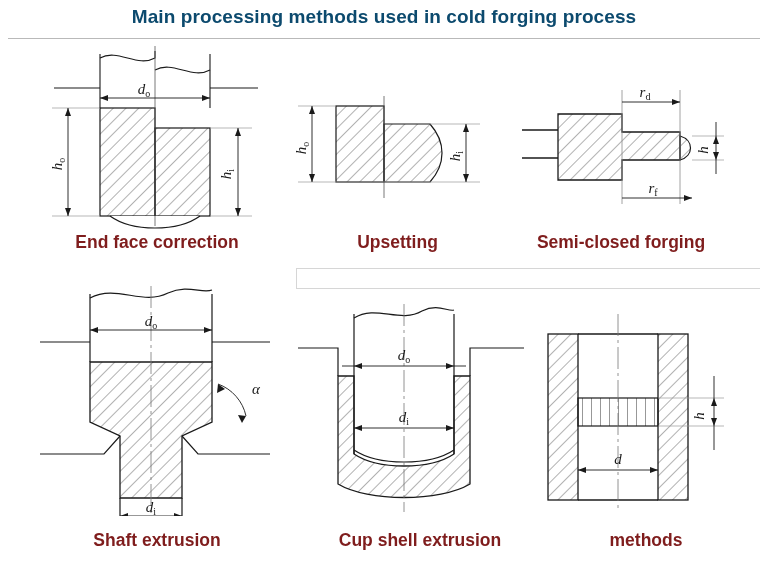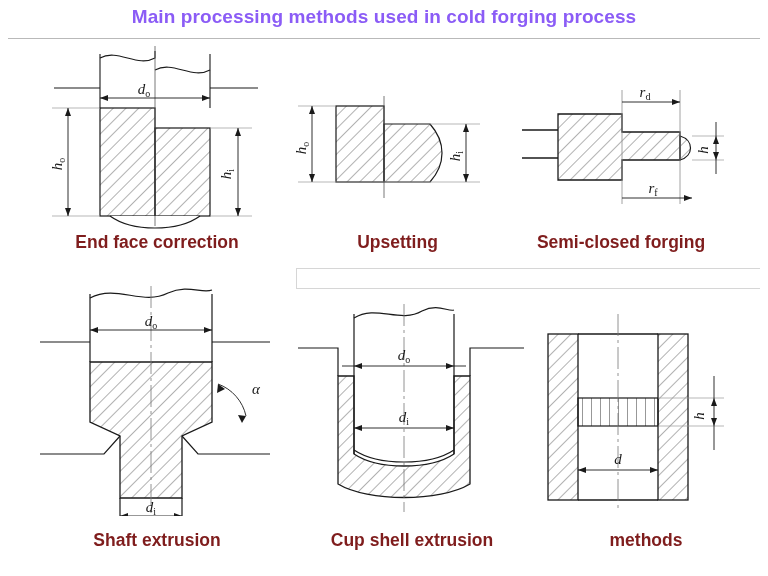--- a/index.html
+++ b/index.html
@@ -16,21 +16,21 @@
     width: 768px;
     height: 576px;
     background: #ffffff;
   }
   .title {
     position: absolute;
     top: 6px;
     left: 0;
     width: 768px;
     text-align: center;
-    color: #8b5cf6;
+    color: #0c4a6e;
     font-size: 19px;
     font-weight: 700;
     letter-spacing: 0.1px;
     font-family: "Liberation Sans", sans-serif;
   }
   .rule-top {
     position: absolute;
     left: 8px;
     top: 38px;
     width: 752px;
@@ -273,21 +273,21 @@
       <path d="M62 76 l8 -3 v6 z" fill="#1a1a1a"></path>
       <path d="M162 76 l-8 -3 v6 z" fill="#1a1a1a"></path>
       <text class="lbl" x="112" y="70" text-anchor="middle">d<tspan class="sub" dy="3">o</tspan></text>
 
       <line x1="62" y1="138" x2="162" y2="138" stroke="#1a1a1a" stroke-width="0.9"></line>
       <path d="M62 138 l8 -3 v6 z" fill="#1a1a1a"></path>
       <path d="M162 138 l-8 -3 v6 z" fill="#1a1a1a"></path>
       <text class="lbl" x="112" y="132" text-anchor="middle">d<tspan class="sub" dy="3">i</tspan></text>
     </svg>
   </div>
-  <div class="caption" style="left:292px; top:530px; width:240px;">Cup shell extrusion</div>
+  <div class="caption" style="left:300px; top:530px; width:240px;">Cup shell extrusion</div>
 
   <div class="fig" style="left:528px; top:300px;">
     <svg width="236" height="220" viewBox="0 0 236 220">
       <defs>
         <pattern id="h45f" width="9" height="9" patternTransform="rotate(45)" patternUnits="userSpaceOnUse">
           <line x1="0" y1="0" x2="0" y2="9" stroke="#555" stroke-width="0.9"></line>
         </pattern>
         <pattern id="vstripe" width="9" height="8" patternUnits="userSpaceOnUse">
           <line x1="0" y1="0" x2="0" y2="8" stroke="#1a1a1a" stroke-width="0.9"></line>
         </pattern>

